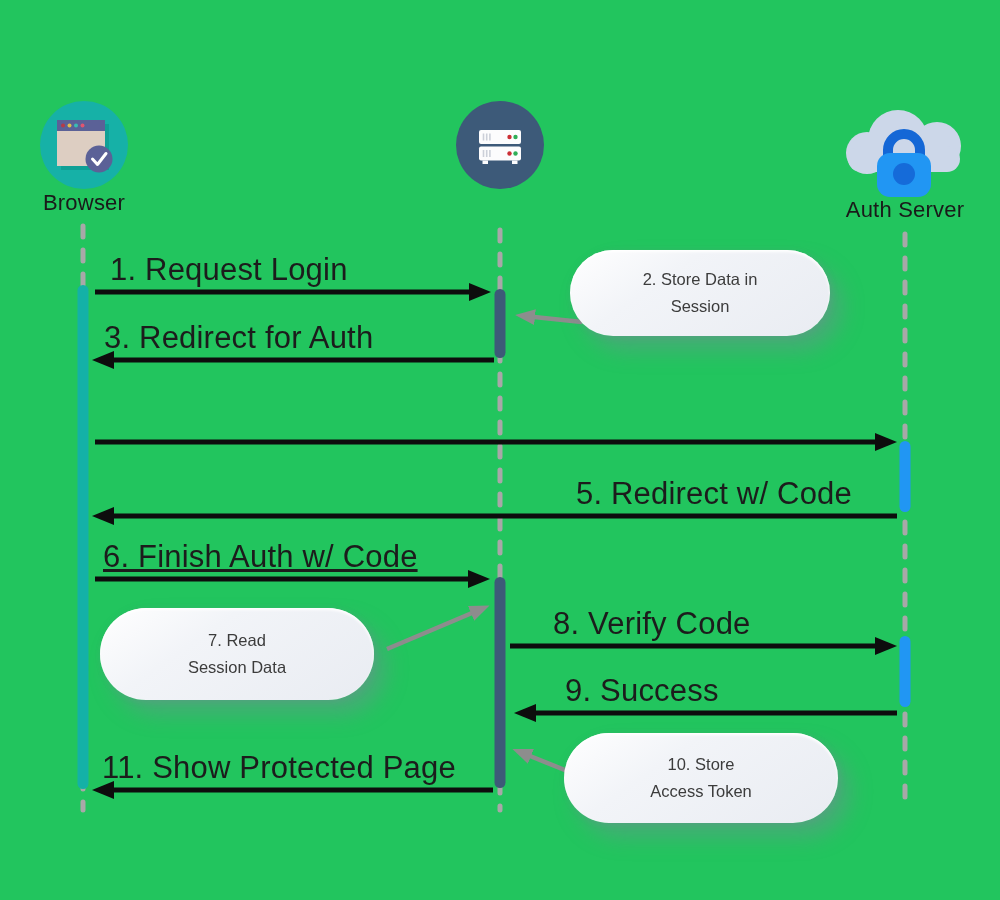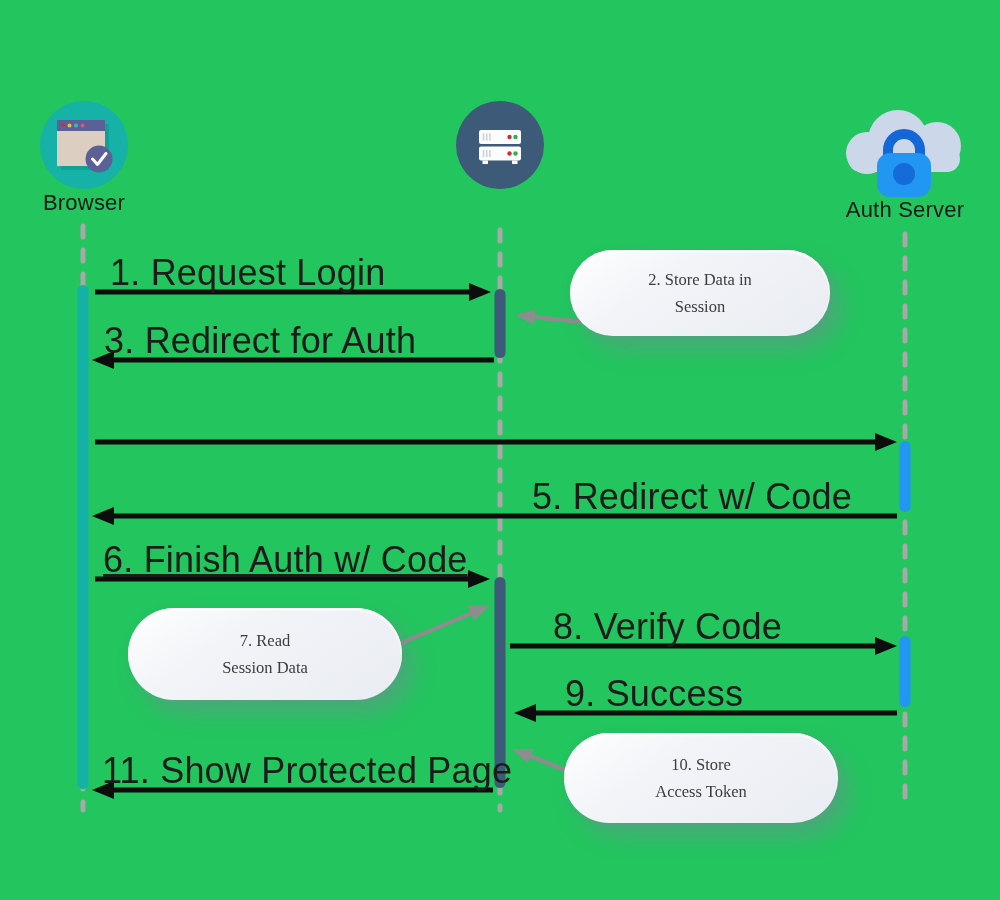--- a/index.html
+++ b/index.html
@@ -8,28 +8,28 @@
     font-family:"Liberation Sans", sans-serif;
   }
   .layer{position:absolute;left:0;top:0;}
   .actor{position:absolute;width:180px;text-align:center;}
   .actor-icon{display:block;margin:0 auto;}
   .actor-label{
     position:absolute;left:0;width:180px;text-align:center;
     font-size:22px;color:#1a1a1a;letter-spacing:0.2px;
   }
   .msg-label{
-    position:absolute;font-size:36px;color:#1c1c1c;white-space:nowrap;letter-spacing:0.2px;
+    position:absolute;font-size:31px;color:#1c1c1c;white-space:nowrap;letter-spacing:0.2px;
   }
   .note{
     position:absolute;border-radius:46px;
     background:linear-gradient(145deg,#ffffff 0%,#f2f4f8 35%,#e9ecf2 100%);
     box-shadow:12px 14px 22px rgba(125,135,155,0.42), 2px 2px 6px rgba(125,135,155,0.25), inset 0 2px 3px #ffffff;
     display:flex;flex-direction:column;align-items:center;justify-content:center;
-    font-size:16.5px;color:#3c3c3c;line-height:1.65;text-align:center;font-family:Liberation Serif, serif;
+    font-size:16.5px;color:#3c3c3c;line-height:1.65;text-align:center;
   }
   .note span{display:block;}
 </style>
 </head>
 <body>
 
 <div class="canvas">
 
   <svg class="layer" width="1000" height="900" viewBox="0 0 1000 900">
     <defs>
@@ -131,21 +131,21 @@
   <div class="msg-label" style="right:148px;top:476px;">5. Redirect w/ Code</div>
   <div class="msg-label" style="left:103px;top:539px;text-decoration:underline;">6. Finish Auth w/ Code</div>
   <div class="msg-label" style="left:553px;top:606px;">8. Verify Code</div>
   <div class="msg-label" style="left:565px;top:673px;">9. Success</div>
   <div class="msg-label" style="left:102px;top:750px;">11. Show Protected Page</div>
 
   <div class="note" style="left:570px;top:250px;width:260px;height:86px;">
     <span>2. Store Data in</span>
     <span>Session</span>
   </div>
-  <div class="note" style="left:128px;top:608px;width:274px;height:92px;">
+  <div class="note" style="left:100px;top:608px;width:274px;height:92px;">
     <span>7. Read</span>
     <span>Session Data</span>
   </div>
   <div class="note" style="left:564px;top:733px;width:274px;height:90px;">
     <span>10. Store</span>
     <span>Access Token</span>
   </div>
 
 </div>
 

